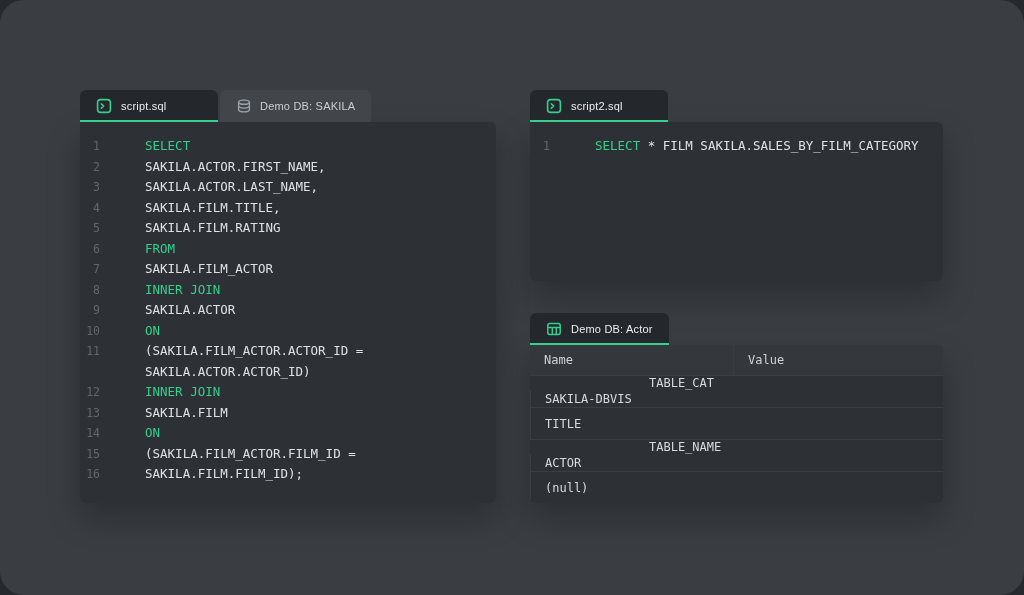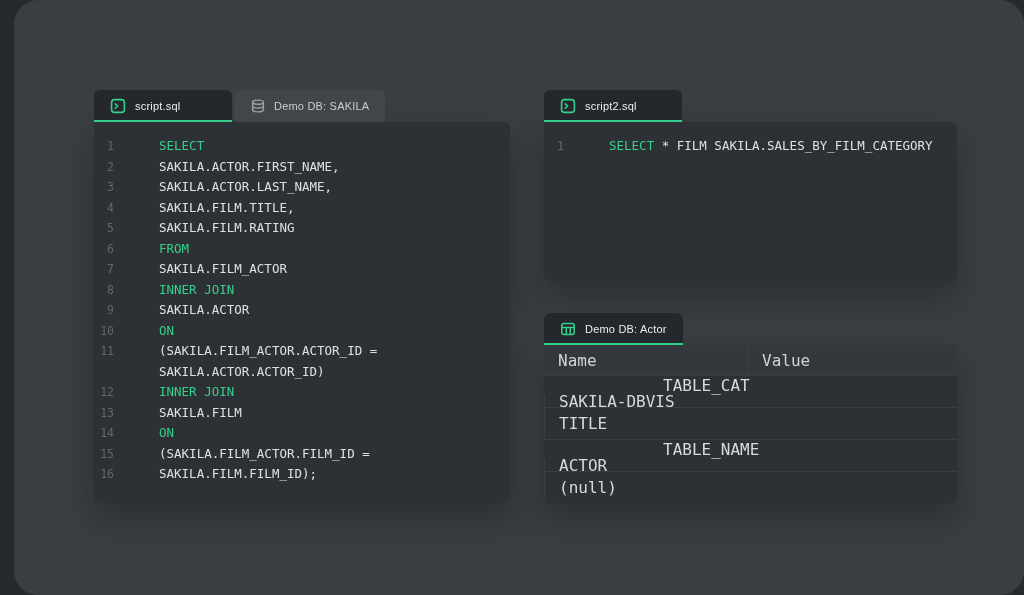--- a/index.html
+++ b/index.html
@@ -7,21 +7,20 @@
   body {
     background: var(--page-bg, #26292d);
     font-family: "Liberation Sans", sans-serif;
     position: relative;
     overflow: hidden;
   }
   .canvas {
     position:absolute; inset:0;
     background: var(--panel-bg, #3a3e43);
     border-radius: 24px;
-    margin-left: 14px;
   }
   .panel { position:absolute; }
   .panel-left  { left:80px;  top:90px;  width:416px; }
   .panel-right { left:530px; top:90px;  width:413px; }
   .panel-grid  { left:530px; top:313px; width:413px; }
 
   .tabbar { display:flex; height:32px; align-items:stretch; }
   .tab {
     display:flex; align-items:center; gap:9px;
     padding:0 16px; min-width:138px;
@@ -59,21 +58,21 @@
   }
   .code-text { margin-left:45px; color: var(--code-text, #dde1e5); }
   .kw { color: var(--accent, #34d08c); }
 
   .grid {
     background: var(--editor-bg, #2d3135);
     border-radius: 0 6px 6px 6px;
     box-shadow: 0 16px 32px rgba(0,0,0,.25);
     overflow: hidden;
     font-family: "DejaVu Sans Mono", monospace;
-    font-size: 16px;
+    font-size: 12px;
     color:#d6dade;
   }
   .grid-header {
     display:flex; height:30px; align-items:center;
     background: var(--header-bg, #34383d); color:#ced3d7;
   }
   .cell { padding-left:14px; overflow:hidden; }
   .cell.name { width:203px; flex:none; }
   .cell.value { flex:1; border-left:1px solid var(--divider, #3a3e43); align-self:stretch; display:flex; align-items:center; }
   .grid-header .cell.value { border-left:1px solid var(--divider, #3a3e43); }

